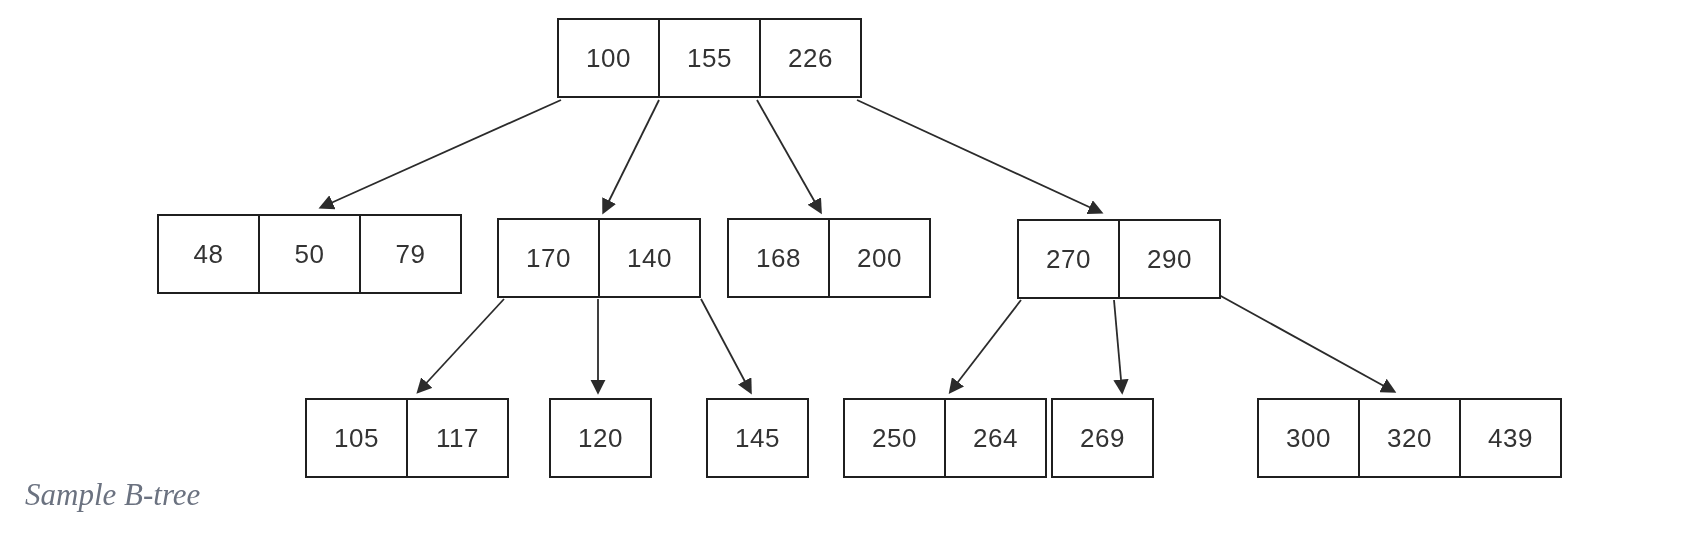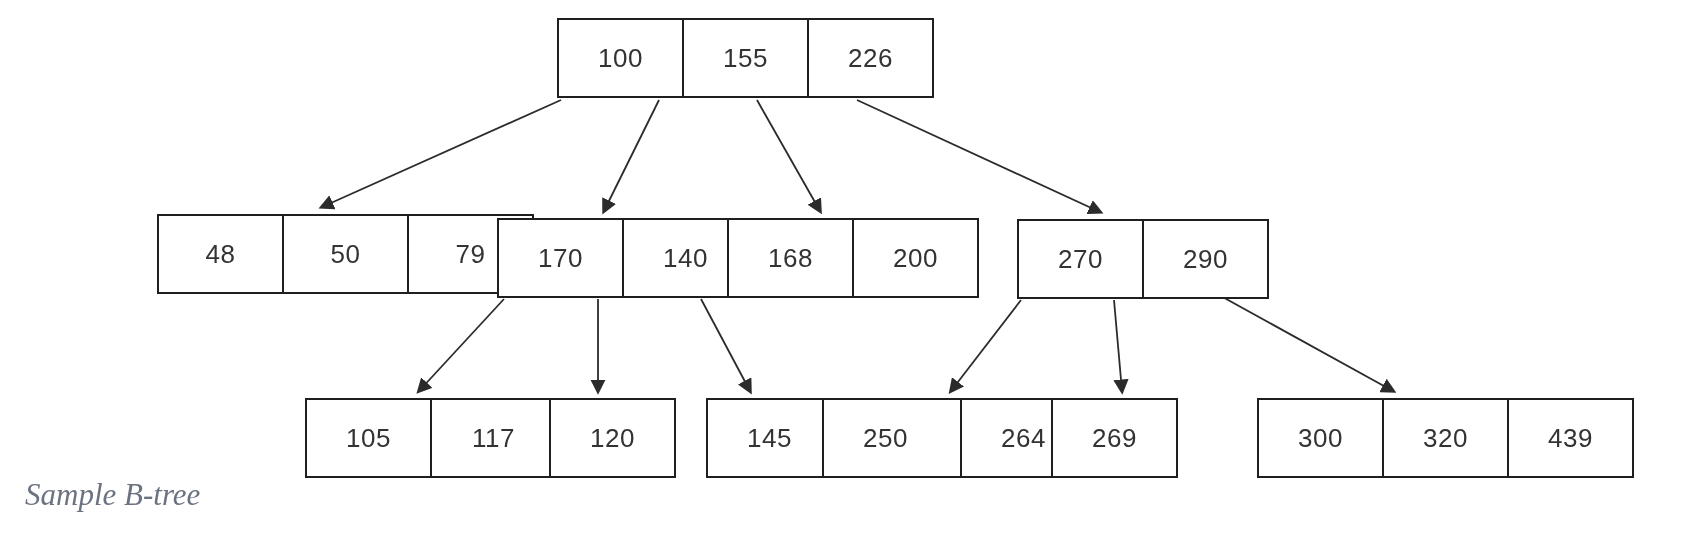--- a/index.html
+++ b/index.html
@@ -23,21 +23,21 @@
     pointer-events: none;
   }
   .btree-node {
     position: absolute;
     display: flex;
     border: 2px solid var(--box-border, #1f1f1f);
     background: var(--box-fill, #ffffff);
     box-sizing: border-box;
   }
   .btree-cell {
-    width: 123px;
+    width: 99px;
     height: 76px;
     display: flex;
     align-items: center;
     justify-content: center;
     font-size: 26px;
     color: var(--text, #333333);
     letter-spacing: 0.5px;
   }
   .btree-cell + .btree-cell {
     border-left: 2px solid var(--box-border, #1f1f1f);
@@ -109,21 +109,21 @@
   </div>
 
   <div class="btree-node" style="left:549px; top:398px;">
     <div class="btree-cell">120</div>
   </div>
 
   <div class="btree-node" style="left:706px; top:398px;text-align:center;">
     <div class="btree-cell">145</div>
   </div>
 
-  <div class="btree-node" style="left:822px; top:398px;gap:13px;">
+  <div class="btree-node" style="left:843px; top:398px;">
     <div class="btree-cell">250</div>
     <div class="btree-cell">264</div>
   </div>
 
   <div class="btree-node" style="left:1051px; top:398px;">
     <div class="btree-cell">269</div>
   </div>
 
   <div class="btree-node" style="left:1257px; top:398px;">
     <div class="btree-cell">300</div>

